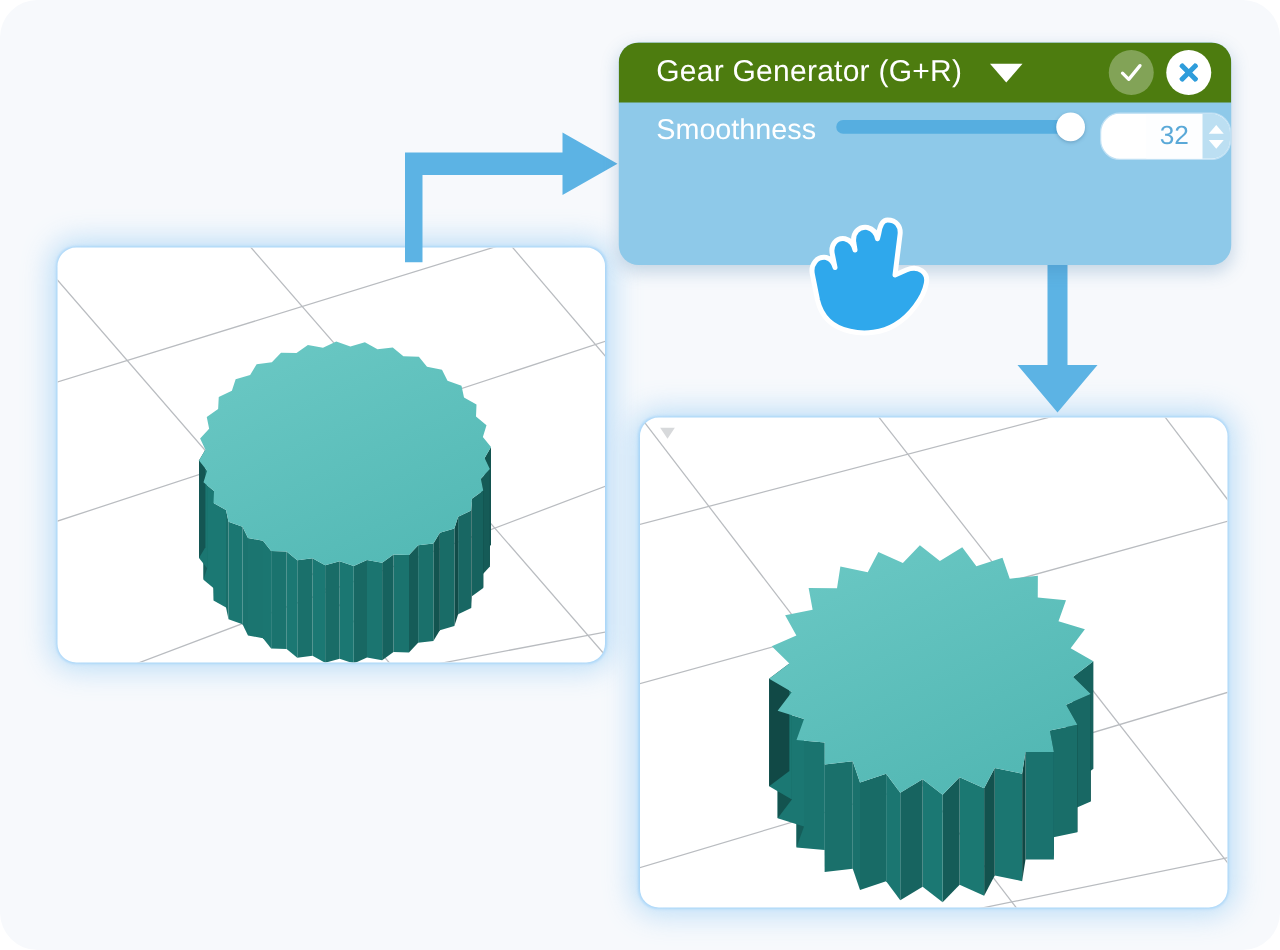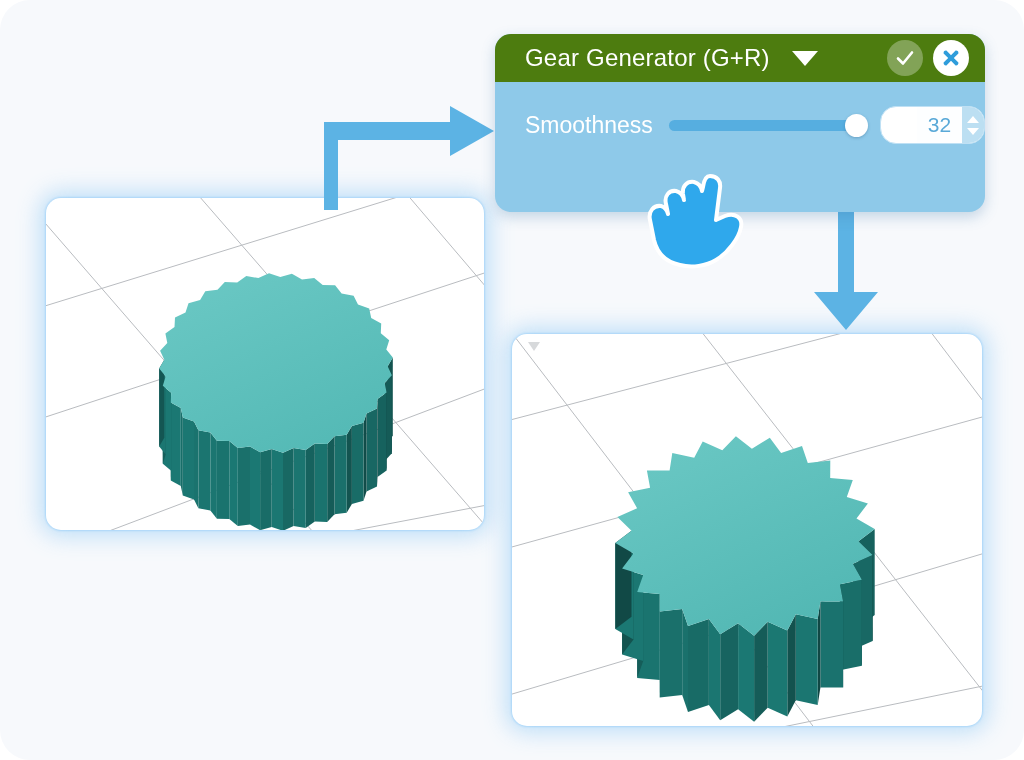--- a/index.html
+++ b/index.html
@@ -38,21 +38,21 @@
   .hdr-btns{position:absolute;right:16px;top:50%;transform:translateY(-50%);
             display:flex;align-items:center;gap:10px;}
   #confirm-button{width:36px;height:36px;border-radius:50%;
                   background:rgba(255,255,255,.30);
                   display:flex;align-items:center;justify-content:center;}
   #close-button{width:36px;height:36px;border-radius:50%;background:#ffffff;
                 display:flex;align-items:center;justify-content:center;}
 
   #panel-body{position:relative;height:130px;padding:0 0 0 30px;box-sizing:border-box;
               display:flex;align-items:flex-start;}
-  .row{display:flex;align-items:center;margin-top:24px;width:100%;}
+  .row{display:flex;align-items:flex-start;margin-top:8px;width:100%;}
   #smoothness-label{color:#ffffff;font-size:23px;white-space:nowrap;}
 
   #smoothness-slider{position:relative;margin-left:16px;width:212px;height:22px;
                      display:flex;align-items:center;}
   .track{position:absolute;left:0;right:0;height:11px;border-radius:6px;background:#56aee0;}
   .knob{position:absolute;left:196px;width:23px;height:23px;border-radius:50%;
         background:#ffffff;box-shadow:0 1px 3px rgba(40,90,130,.35);}
 
   #smoothness-stepper{margin-left:24px;display:flex;align-items:stretch;
                       width:76px;height:36px;border:1px solid #bfe0f4;

